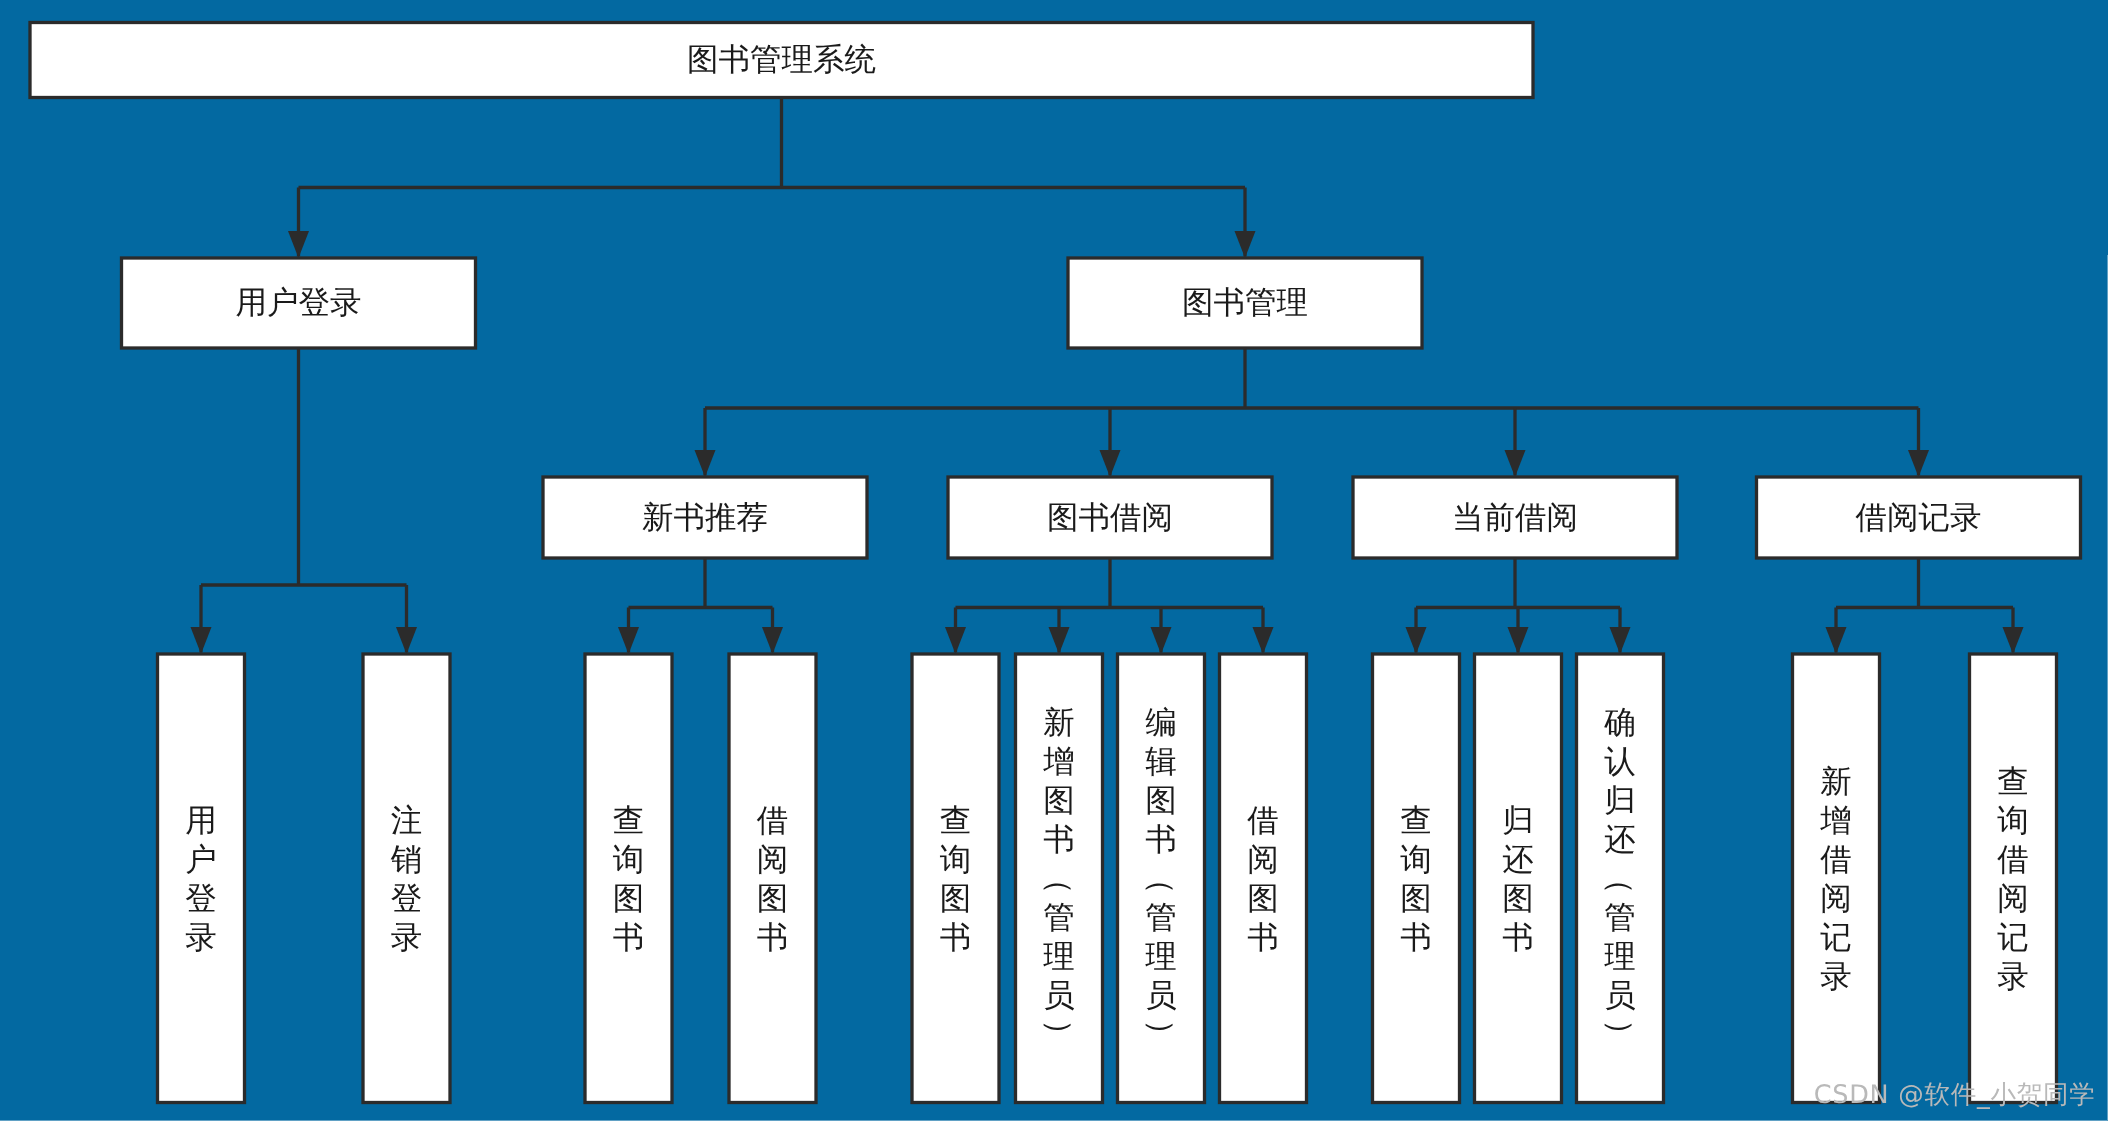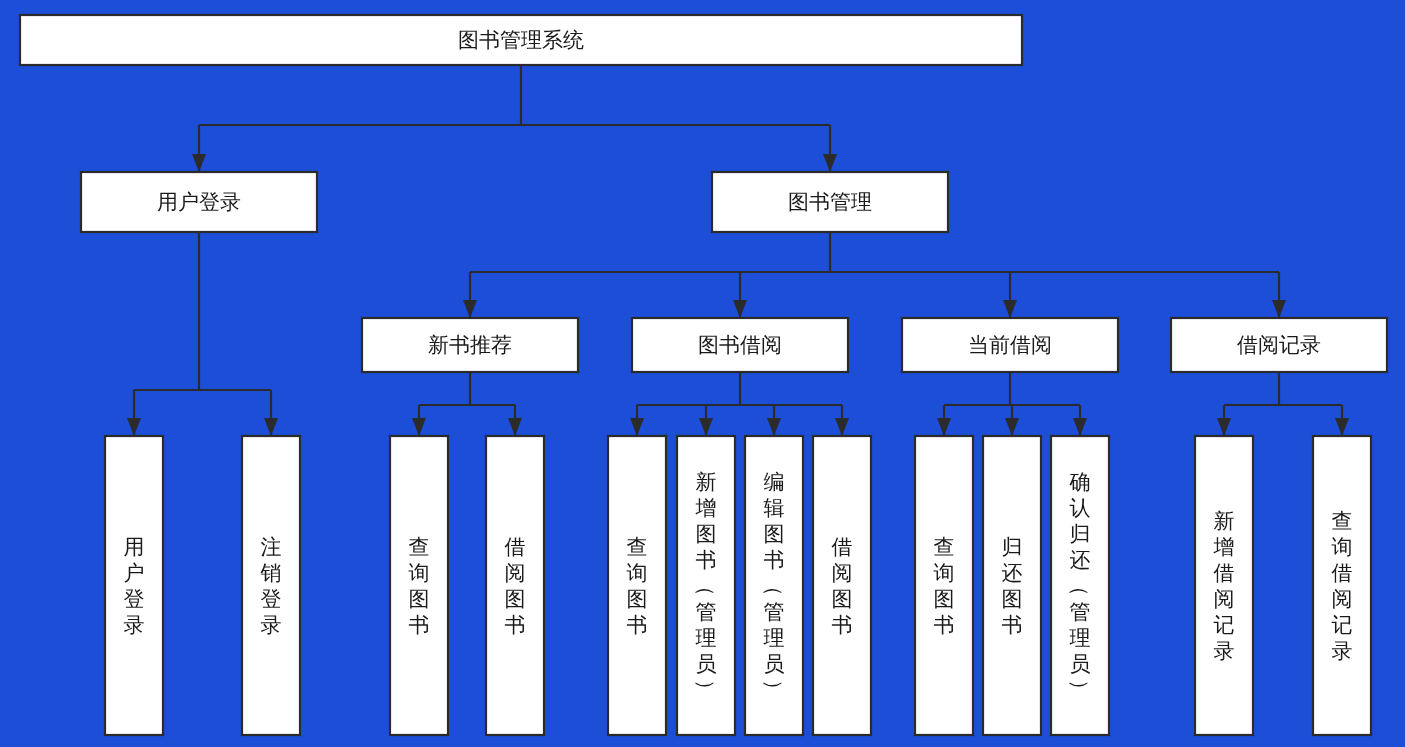--- a/index.html
+++ b/index.html
@@ -10,21 +10,21 @@
   body {
     width: 1405px;
     height: 747px;
     font-family: "DejaVu Sans", "Liberation Sans", sans-serif;
     overflow: hidden;
   }
   #diagram-root {
     position: relative;
     width: 1405px;
     height: 747px;
-    background: #1d4ed8;
+    background: #0369a1;
   }
   svg#flow-svg {
     position: absolute;
     top: 0;
     left: 0;
     width: 1405px;
     height: 747px;
   }
   .node-box {
     fill: #ffffff;
@@ -253,13 +253,14 @@
       <g>
         <rect x="1313" y="436" width="58" height="299" class="node-box"></rect>
         <text x="1342" y="527.78" class="node-label-vert">查</text>
         <text x="1342" y="553.78" class="node-label-vert">询</text>
         <text x="1342" y="579.78" class="node-label-vert">借</text>
         <text x="1342" y="605.78" class="node-label-vert">阅</text>
         <text x="1342" y="631.78" class="node-label-vert">记</text>
         <text x="1342" y="657.78" class="node-label-vert">录</text>
       </g>
     </svg>
+  <div class="watermark">CSDN @软件_小贺同学</div>
 </div>
 
 </body></html>

